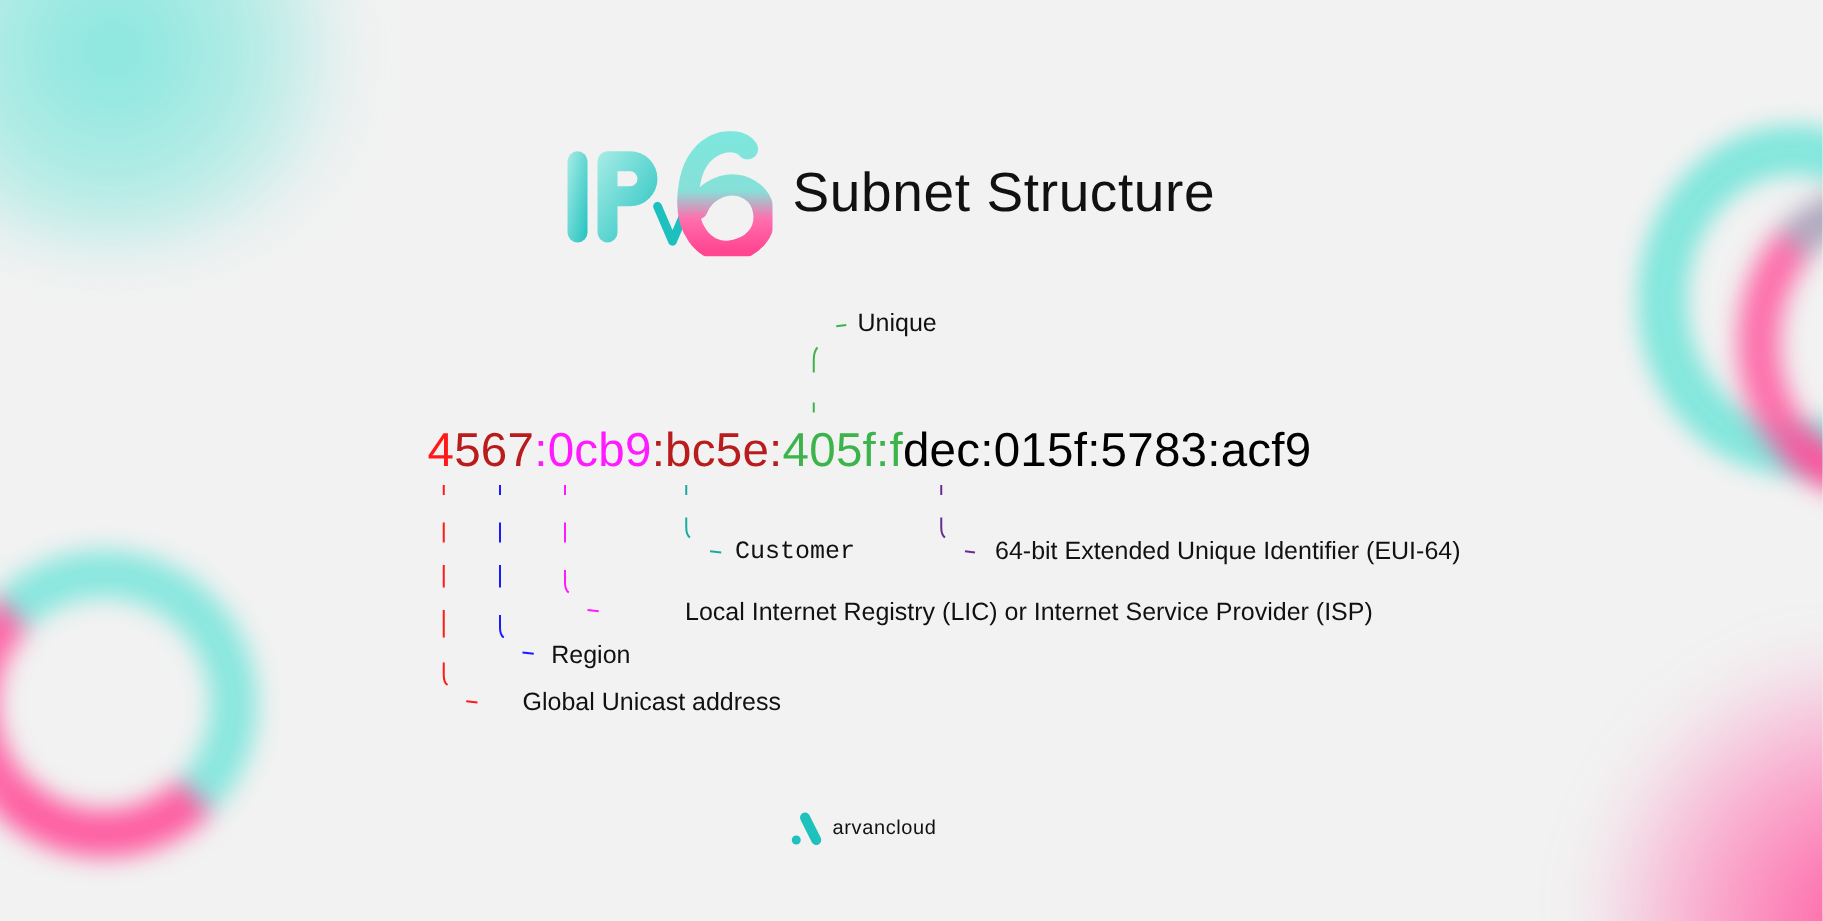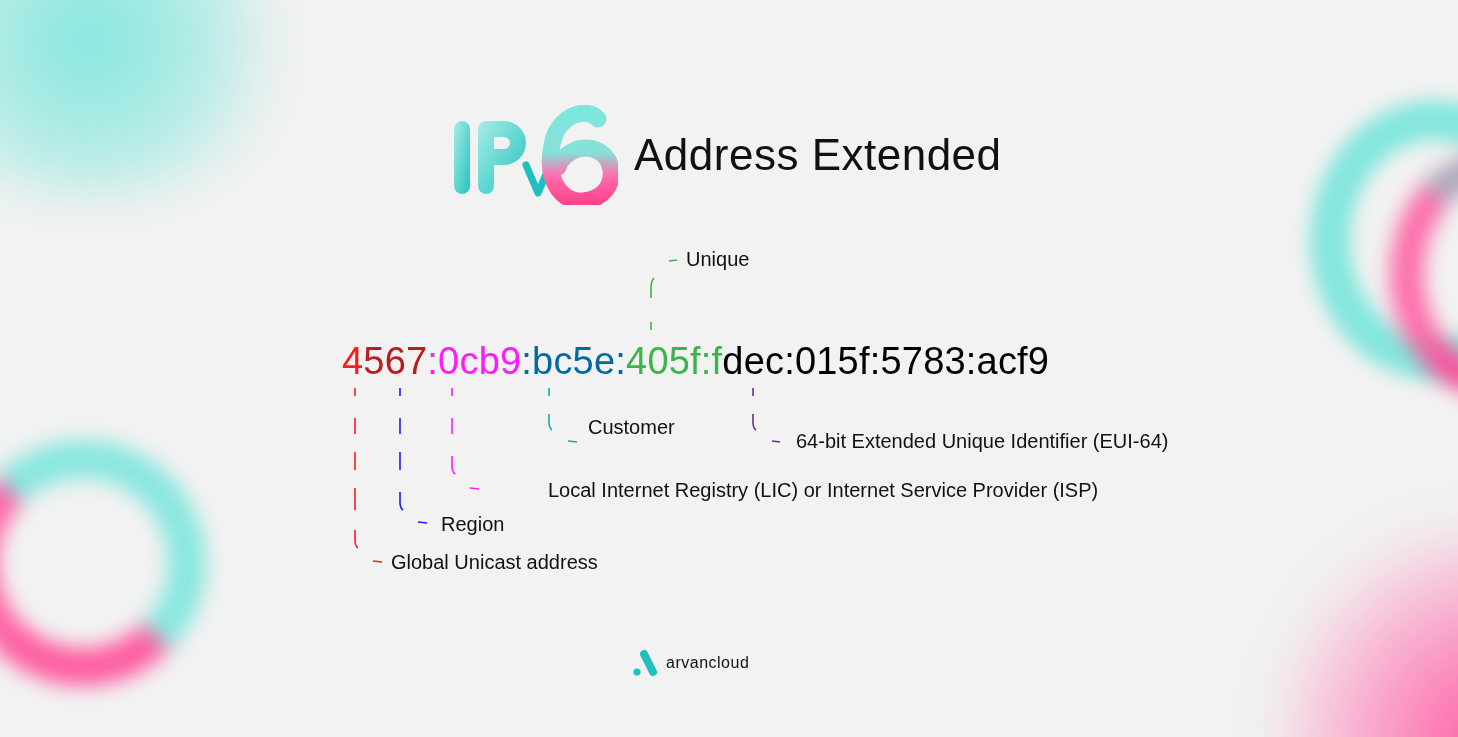--- a/index.html
+++ b/index.html
@@ -44,21 +44,21 @@
           <stop offset="0.7" stop-color="#ff6fae"></stop>
           <stop offset="1" stop-color="#ff4590"></stop>
         </linearGradient>
       </defs>
       <rect x="6" y="16" width="16" height="73" rx="8" fill="url(#gIP)"></rect>
       <path d="M30 24 a8 8 0 0 1 8 -8 h18 a22 22 0 0 1 0 44 h-10 v21 a8 8 0 0 1 -16 0 z M46 32 v12 h10 a6 6 0 0 0 0 -12 z" fill="url(#gIP)" fill-rule="evenodd"></path>
       <path d="M78 60 l12 28 l12 -28" fill="none" stroke="#1ec0bf" stroke-width="7" stroke-linecap="round" stroke-linejoin="round"></path>
       <path d="M150 14 C140 2 110 8 104 40 C96 80 118 98 135 96 C155 94 165 80 163 65 C161 48 145 40 130 44 C118 48 112 56 110 62" fill="none" stroke="url(#g6)" stroke-width="17" stroke-linecap="round"></path>
     </svg>
   </div>
-  <div class="title-text">Address Extended</div>
+  <div class="title-text">Subnet Structure</div>
 </div>
 
 <svg class="lines" width="1458" height="737">
 
   <g stroke="#3cb44b" stroke-width="1.6" fill="none">
     <line x1="651" y1="322" x2="651" y2="330"></line>
     <path d="M651 298 L651 288 Q651 281 654 278"></path>
     <line x1="669" y1="261" x2="677" y2="260"></line>
   </g>
 
@@ -93,29 +93,29 @@
   </g>
 
   <g stroke="#6a2c91" stroke-width="1.6" fill="none">
     <line x1="753" y1="388" x2="753" y2="396"></line>
     <path d="M753 414 L753 422 Q753 428 756 430"></path>
     <line x1="772" y1="441" x2="780" y2="442"></line>
   </g>
 </svg>
 
 <div class="address">
-  <span style="color:#ff1a1a">4</span><span style="color:#b91c1c">567</span><span style="color:#ff1aff">:0cb9</span><span style="color:#0369a1">:bc5e:</span><span style="color:#3cb44b">405f:f</span><span style="color:#000000">dec:015f:5783:acf9</span>
+  <span style="color:#ff1a1a">4</span><span style="color:#b91c1c">567</span><span style="color:#ff1aff">:0cb9</span><span style="color:#b91c1c">:bc5e:</span><span style="color:#3cb44b">405f:f</span><span style="color:#000000">dec:015f:5783:acf9</span>
 </div>
 
 <div class="label" style="left:686px; top:248px;">Unique</div>
-<div class="label" style="left:588px; top:416px;">Customer</div>
+<div class="label" style="left:588px; top:430px;font-family:Liberation Mono, monospace;">Customer</div>
 <div class="label" style="left:796px; top:430px;">64-bit Extended Unique Identifier (EUI-64)</div>
 <div class="label" style="left:504px; top:479px;margin-left:44px;">Local Internet Registry (LIC) or Internet Service Provider (ISP)</div>
 <div class="label" style="left:441px; top:513px;">Region</div>
-<div class="label" style="left:391px; top:551px;">Global Unicast address</div>
+<div class="label" style="left:418px; top:551px;">Global Unicast address</div>
 
 <div class="brand">
   <svg width="26" height="30" viewBox="0 0 26 30">
     <line x1="12" y1="6" x2="21" y2="24" stroke="#1fc1bd" stroke-width="8" stroke-linecap="round"></line>
     <circle cx="5" cy="24" r="3.6" fill="#1fc1bd"></circle>
   </svg>
   <span class="brand-name">arvancloud</span>
 </div>
 
 </body></html>

